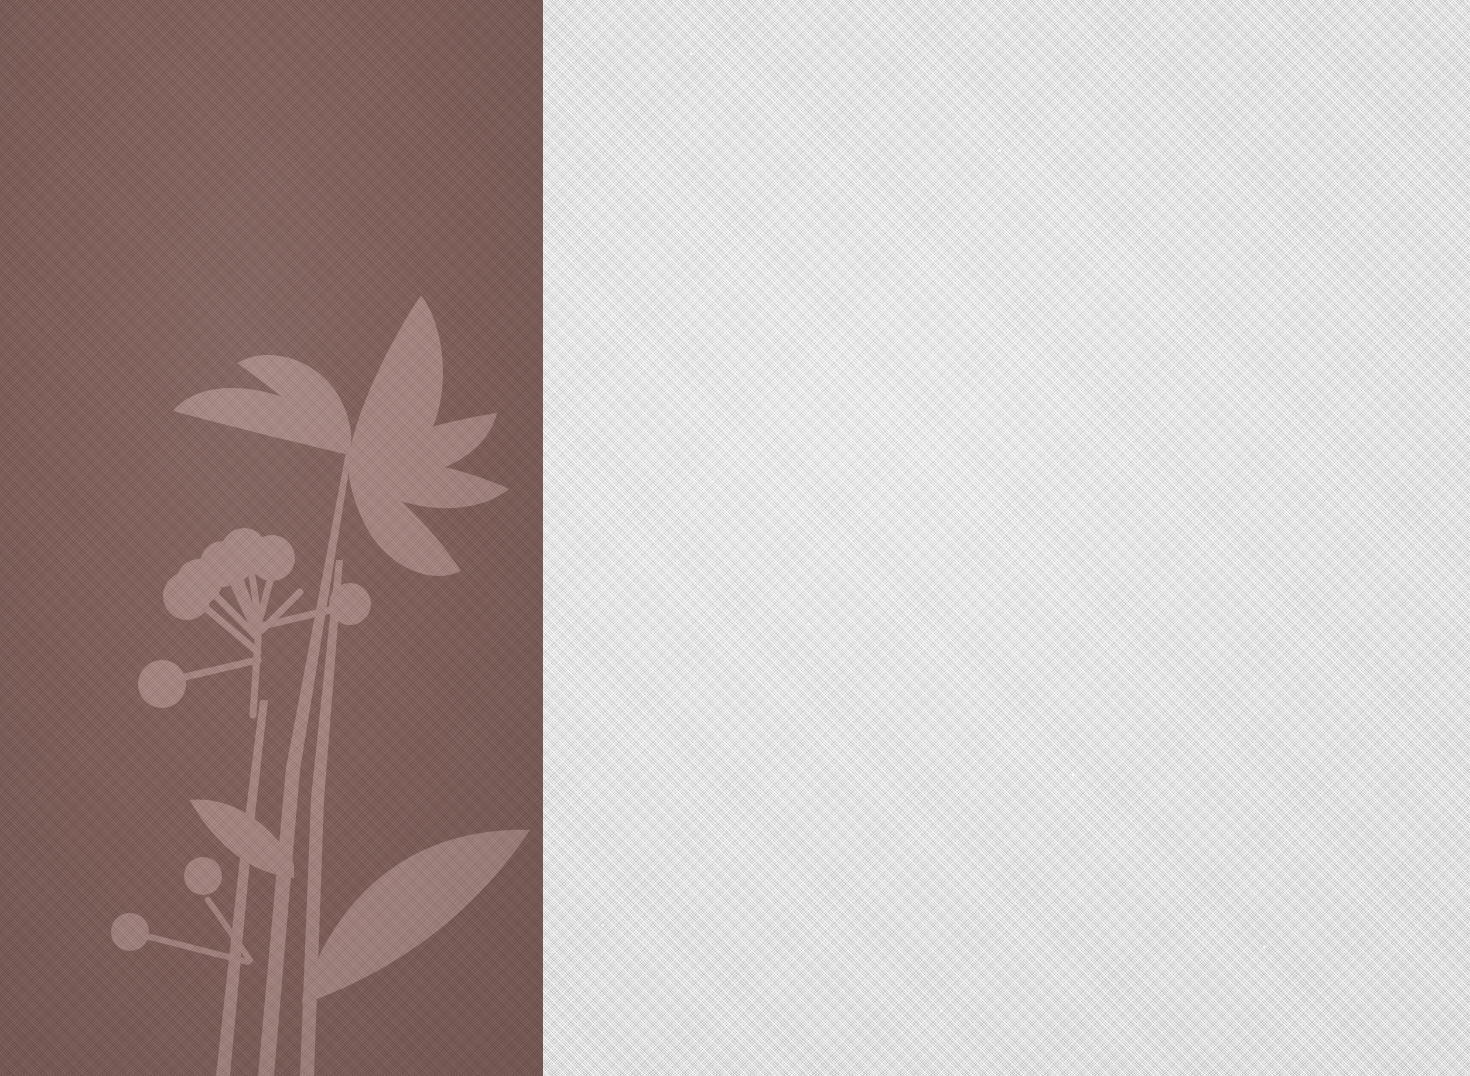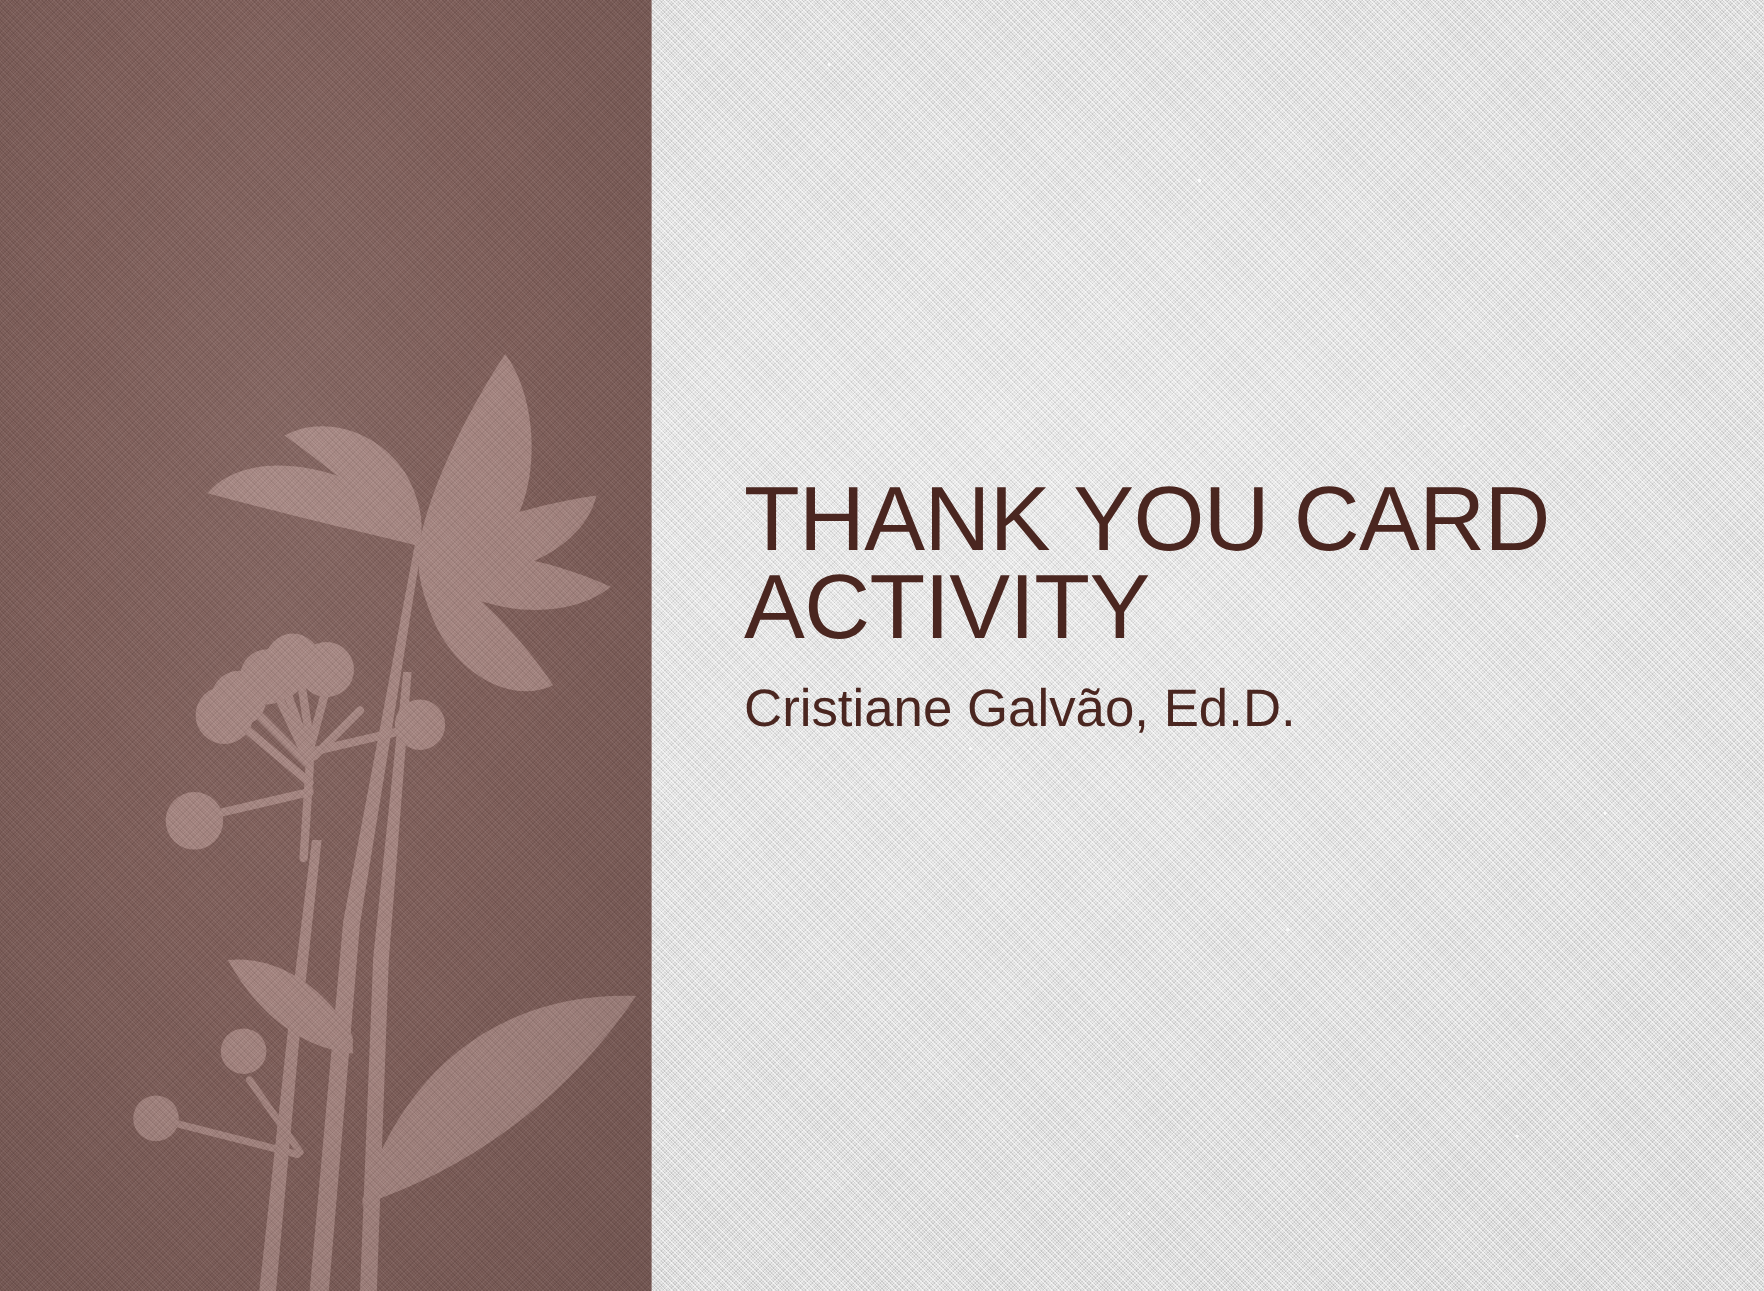--- a/index.html
+++ b/index.html
@@ -202,19 +202,14 @@
         <path d="M294,866 C272,830 224,800 190,800 C216,848 254,874 294,878 Z"></path>
 
         <path d="M302,1000 C330,906 404,826 530,830 C470,920 386,976 302,1004 Z"></path>
       </g>
     </svg>
 
     <div id="left-panel-texture"></div>
     <div id="left-panel-vignette"></div>
   </div>
 
-  <div id="text-block">
-    <h1 id="slide-title">Thank You Card
-Activity</h1>
-    <p id="slide-subtitle">Cristiane Galvão, Ed.D.</p>
-  </div>
 
 </div>
 
 </body></html>

